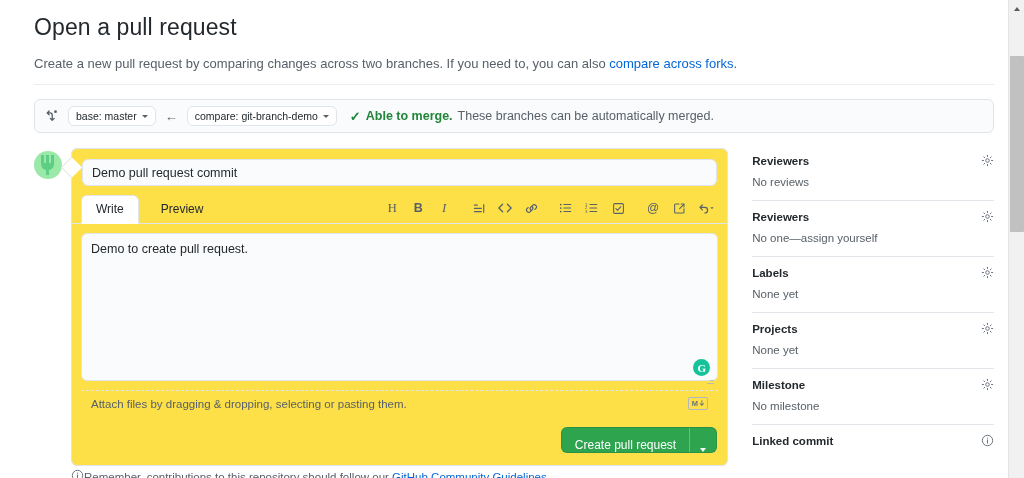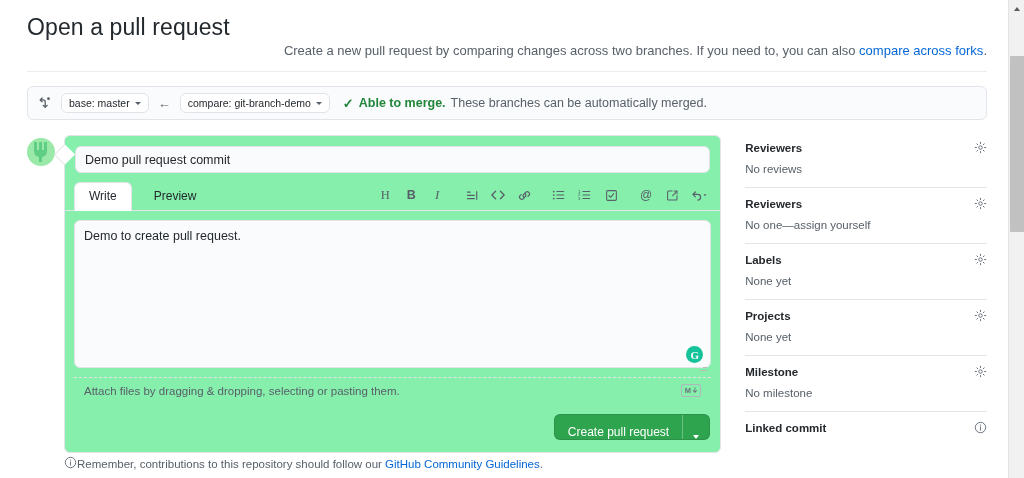--- a/index.html
+++ b/index.html
@@ -17,26 +17,26 @@
                background:#f1f1f1; border-left:1px solid #e4e4e4; }
   .sb-arrow { position:absolute; top:0; left:0; width:16px; height:17px;
               display:flex; align-items:center; justify-content:center; }
   .sb-arrow i { display:block; width:0;height:0;
                 border-left:3.5px solid transparent; border-right:3.5px solid transparent;
                 border-bottom:4.5px solid #5a5a5a; }
   .sb-thumb { position:absolute; top:56px; left:1px; width:14px; height:176px;
               background:#c1c1c1; border-radius:1px; }
 
   
-  .content { position:absolute; left:3px; top:0; width:1008px; height:478px; padding:0 24px; }
+  .content { position:absolute; left:10px; top:0; width:1008px; height:478px; padding:0 24px; }
 
   
   .page-title { font-size:23px; font-weight:400; color:#24292e;
                 letter-spacing:.1px; padding-top:12px; line-height:30px; }
-  .page-sub { font-size:13px; color:#586069; margin-top:0; line-height:18px;text-align:right; }
+  .page-sub { font-size:13px; color:#586069; margin-top:13px; line-height:18px; }
   .page-sub a, .link { color:#0366d6; text-decoration:none; }
   .hr-head { margin-top:11px; border-bottom:1px solid #eaecef; }
 
   
   .compare-bar { margin-top:14px; height:31px; background:#fafbfc;
                  border:1px solid #e1e4e8; border-radius:6px;
                  display:flex; align-items:center; padding:16px 10px; gap:9px; }
   .cmp-ico { color:#586069; display:flex; align-items:center; }
   .branch-btn { display:flex; align-items:center; gap:5px;
                 height:20px; padding:0 7px; border:1px solid #e1e4e8;
@@ -50,21 +50,21 @@
   .merge-status .check { color:#22863a; font-size:13px; font-weight:700; }
   .merge-status b { color:#22863a; font-weight:700; }
 
   
   .main { display:flex; margin-top:15px; gap:24px; }
   .left-col { width:712px; position:relative; display:flex; gap:9px; }
   .avatar { width:28px; height:28px; border-radius:50%; background:#9be9a8;
             flex:0 0 28px; margin-top:3px; position:relative; overflow:hidden; }
   .avatar svg { position:absolute; left:4px; top:3px; }
 
-  .comment-box { flex:1; border:1px solid #e1e4e8; border-radius:6px; background:#86efac;
+  .comment-box { flex:1; border:1px solid #e1e4e8; border-radius:6px; background:#fde047;
                  position:relative; }
   .comment-box::before { content:""; position:absolute; left:-8px; top:11px;
                  width:14px; height:14px; background:#fff; transform:rotate(45deg);
                  border-left:1px solid #e1e4e8; border-bottom:1px solid #e1e4e8; }
 
   .title-row { padding:10px 10px 0 10px; }
   .title-input { width:100%; height:27px; border:1px solid #e1e4e8; border-radius:6px;
                  background:#fafbfc; padding:0 9px; font-size:12.5px; color:#24292e;
                  font-family:"Liberation Sans", sans-serif; }
 

